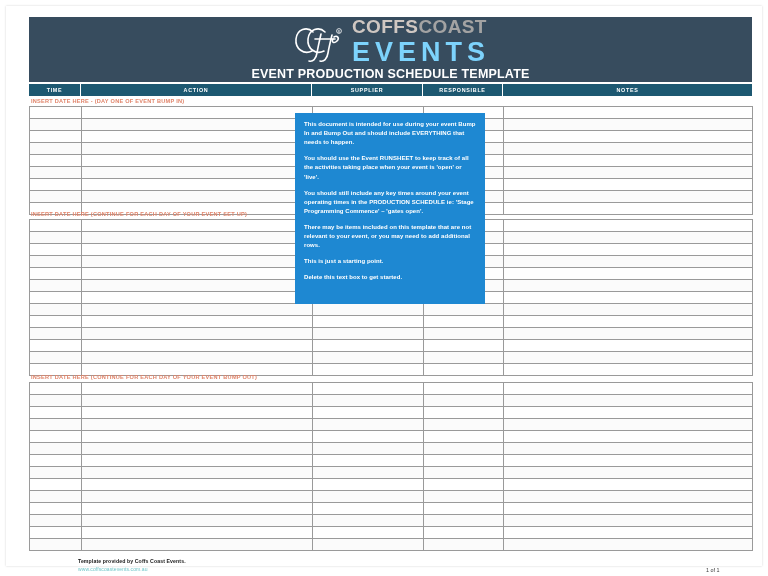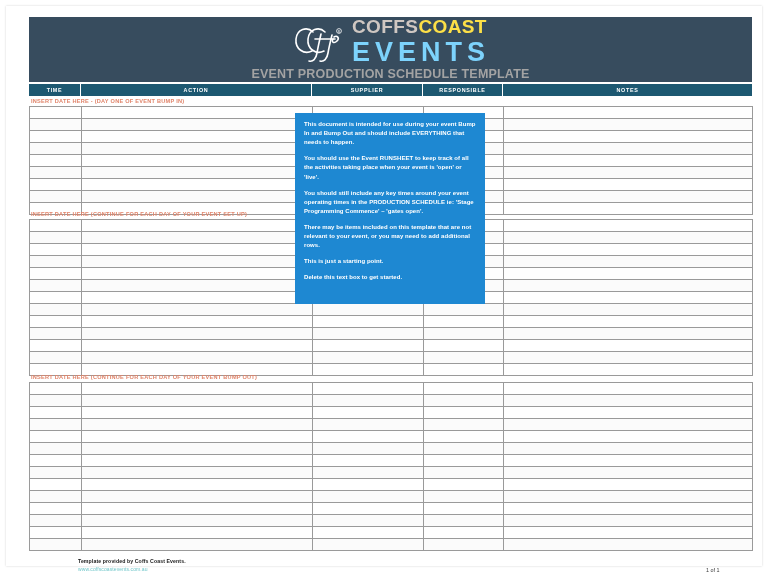--- a/index.html
+++ b/index.html
@@ -65,21 +65,21 @@
     justify-content: center;
     line-height: 1;
   }
   .logo-line1 {
     font-size: 19px;
     font-weight: bold;
     letter-spacing: 0.4px;
     white-space: nowrap;
   }
   .logo-coffs { color: #cfc7c2; }
-  .logo-coast { color: #fde047; }
+  .logo-coast { color: #a3a3a3; }
   .logo-line2 {
     font-size: 27px;
     font-weight: bold;
     color: #7dd3fc;
     letter-spacing: 5px;
     margin-top: 3px;
     white-space: nowrap;
   }
 
   
@@ -88,21 +88,21 @@
     left: 23px;
     top: 60px;
     width: 723px;
     height: 16px;
     background: #374c5e;
     display: flex;
     align-items: center;
     justify-content: center;
   }
   .title-band span {
-    color: #a3a3a3;
+    color: #ffffff;
     font-size: 12.5px;
     font-weight: bold;
     letter-spacing: 0.2px;
     white-space: nowrap;
   }
 
   
   .col-header {
     position: absolute;
     left: 23px;

